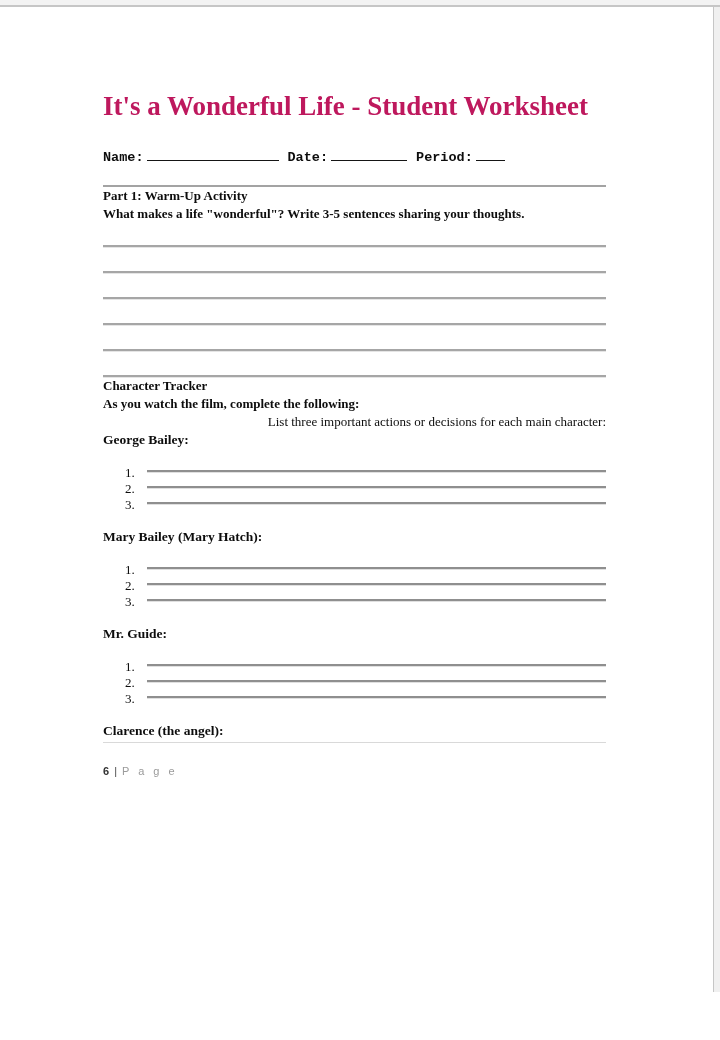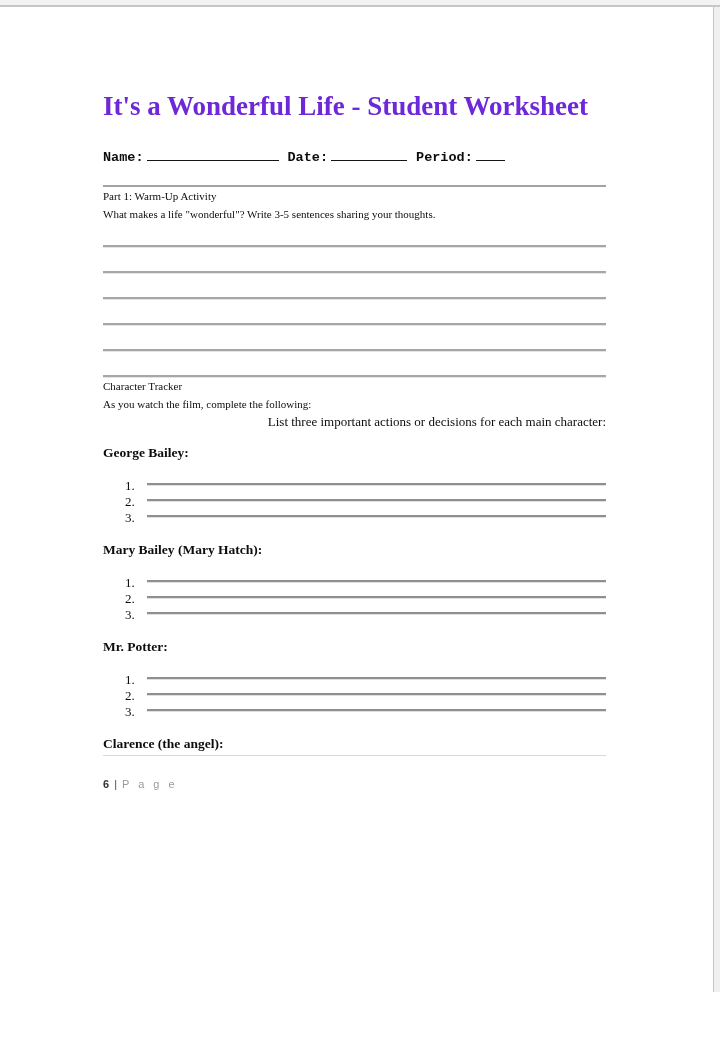--- a/index.html
+++ b/index.html
@@ -23,32 +23,32 @@
   }
   .fields-row{margin-top:26px;font-size:13.5px;font-weight:bold;line-height:19px;font-family:Liberation Mono, monospace;}
   .blank{
     display:inline-block;height:13px;border-bottom:1.5px solid #151515;
     vertical-align:baseline;margin-left:3px;
   }
   .blank-name{width:132px;margin-right:9px;}
   .blank-date{width:76px;margin-right:9px;}
   .blank-period{width:29px;}
   .hr{margin-top:18px;height:2px;background:#a3a3a3;}
-  p.b{font-weight:normal;font-size:11px;line-height:18px;margin:0;}
+  p.b{font-weight:bold;font-size:13px;line-height:18px;margin:0;}
   p.r{font-weight:normal;font-size:13px;line-height:18px;margin:0;}
   .mt-part1{margin-top:57px;}
   .mt-prompt{margin-top:14px;}
   .writing-lines{margin-top:22px;}
   .wline{height:2px;background:#a6a6a6;box-shadow:0 1px 0 rgba(0,0,0,0.10);}
   .wline + .wline{margin-top:24px;}
   .mt-part2{margin-top:57px;}
   .mt-intro{margin-top:19px;}
   .mt-sub{margin-top:13px;}
   .mt-instr{margin-top:12px;text-align:right;}
-  #characters{margin-top:13px;}
+  #characters{}
   .char-name{font-weight:bold;font-size:13.5px;line-height:18px;margin:15px 0 0;}
   .char-block:first-child .char-name{margin-top:0;}
   .char-rows{margin-top:16px;}
   .num-row{display:flex;align-items:flex-start;height:16px;padding-left:22px;
     font-size:13px;line-height:15px;}
   .num{width:14px;flex:0 0 auto;}
   .row-line{flex:1;height:2px;background:#8f8f8f;margin:5px 0 0 8px;
     box-shadow:0 1px 0 rgba(0,0,0,0.12);}
   .footer-rule{margin-top:2px;height:1px;background:#d9d9d9;}
   .footer{
@@ -61,21 +61,21 @@
 </style>
 </head>
 <body>
 
 <div class="page">
   <div class="top-strip"></div>
   <div class="right-strip"></div>
 
   <div class="content">
 
-    <h1 class="title" style="color: #6d28d9;">It's a Wonderful Life - Student Worksheet</h1>
+    <h1 class="title" style="color: #be185d;">It's a Wonderful Life - Student Worksheet</h1>
 
     <div class="fields-row">
       <span>Name:</span><span class="blank blank-name"></span><span>Date:</span><span class="blank blank-date"></span><span>Period:</span><span class="blank blank-period"></span>
     </div>
 
     <div class="hr"></div>
 
     <p class="b mt-part1">Part 1: Warm-Up Activity</p>
     <p class="b mt-prompt">What makes a life "wonderful"? Write 3-5 sentences sharing your thoughts.</p>
 
@@ -121,21 +121,21 @@
               <span class="num">2.</span>
               <span class="row-line"></span>
             </div>
             <div class="num-row">
               <span class="num">3.</span>
               <span class="row-line"></span>
             </div>
           </div>
         </div>
         <div class="char-block">
-          <div class="char-name">Mr. Potter:</div>
+          <div class="char-name">Mr. Guide:</div>
           <div class="char-rows">
             <div class="num-row">
               <span class="num">1.</span>
               <span class="row-line"></span>
             </div>
             <div class="num-row">
               <span class="num">2.</span>
               <span class="row-line"></span>
             </div>
             <div class="num-row">

